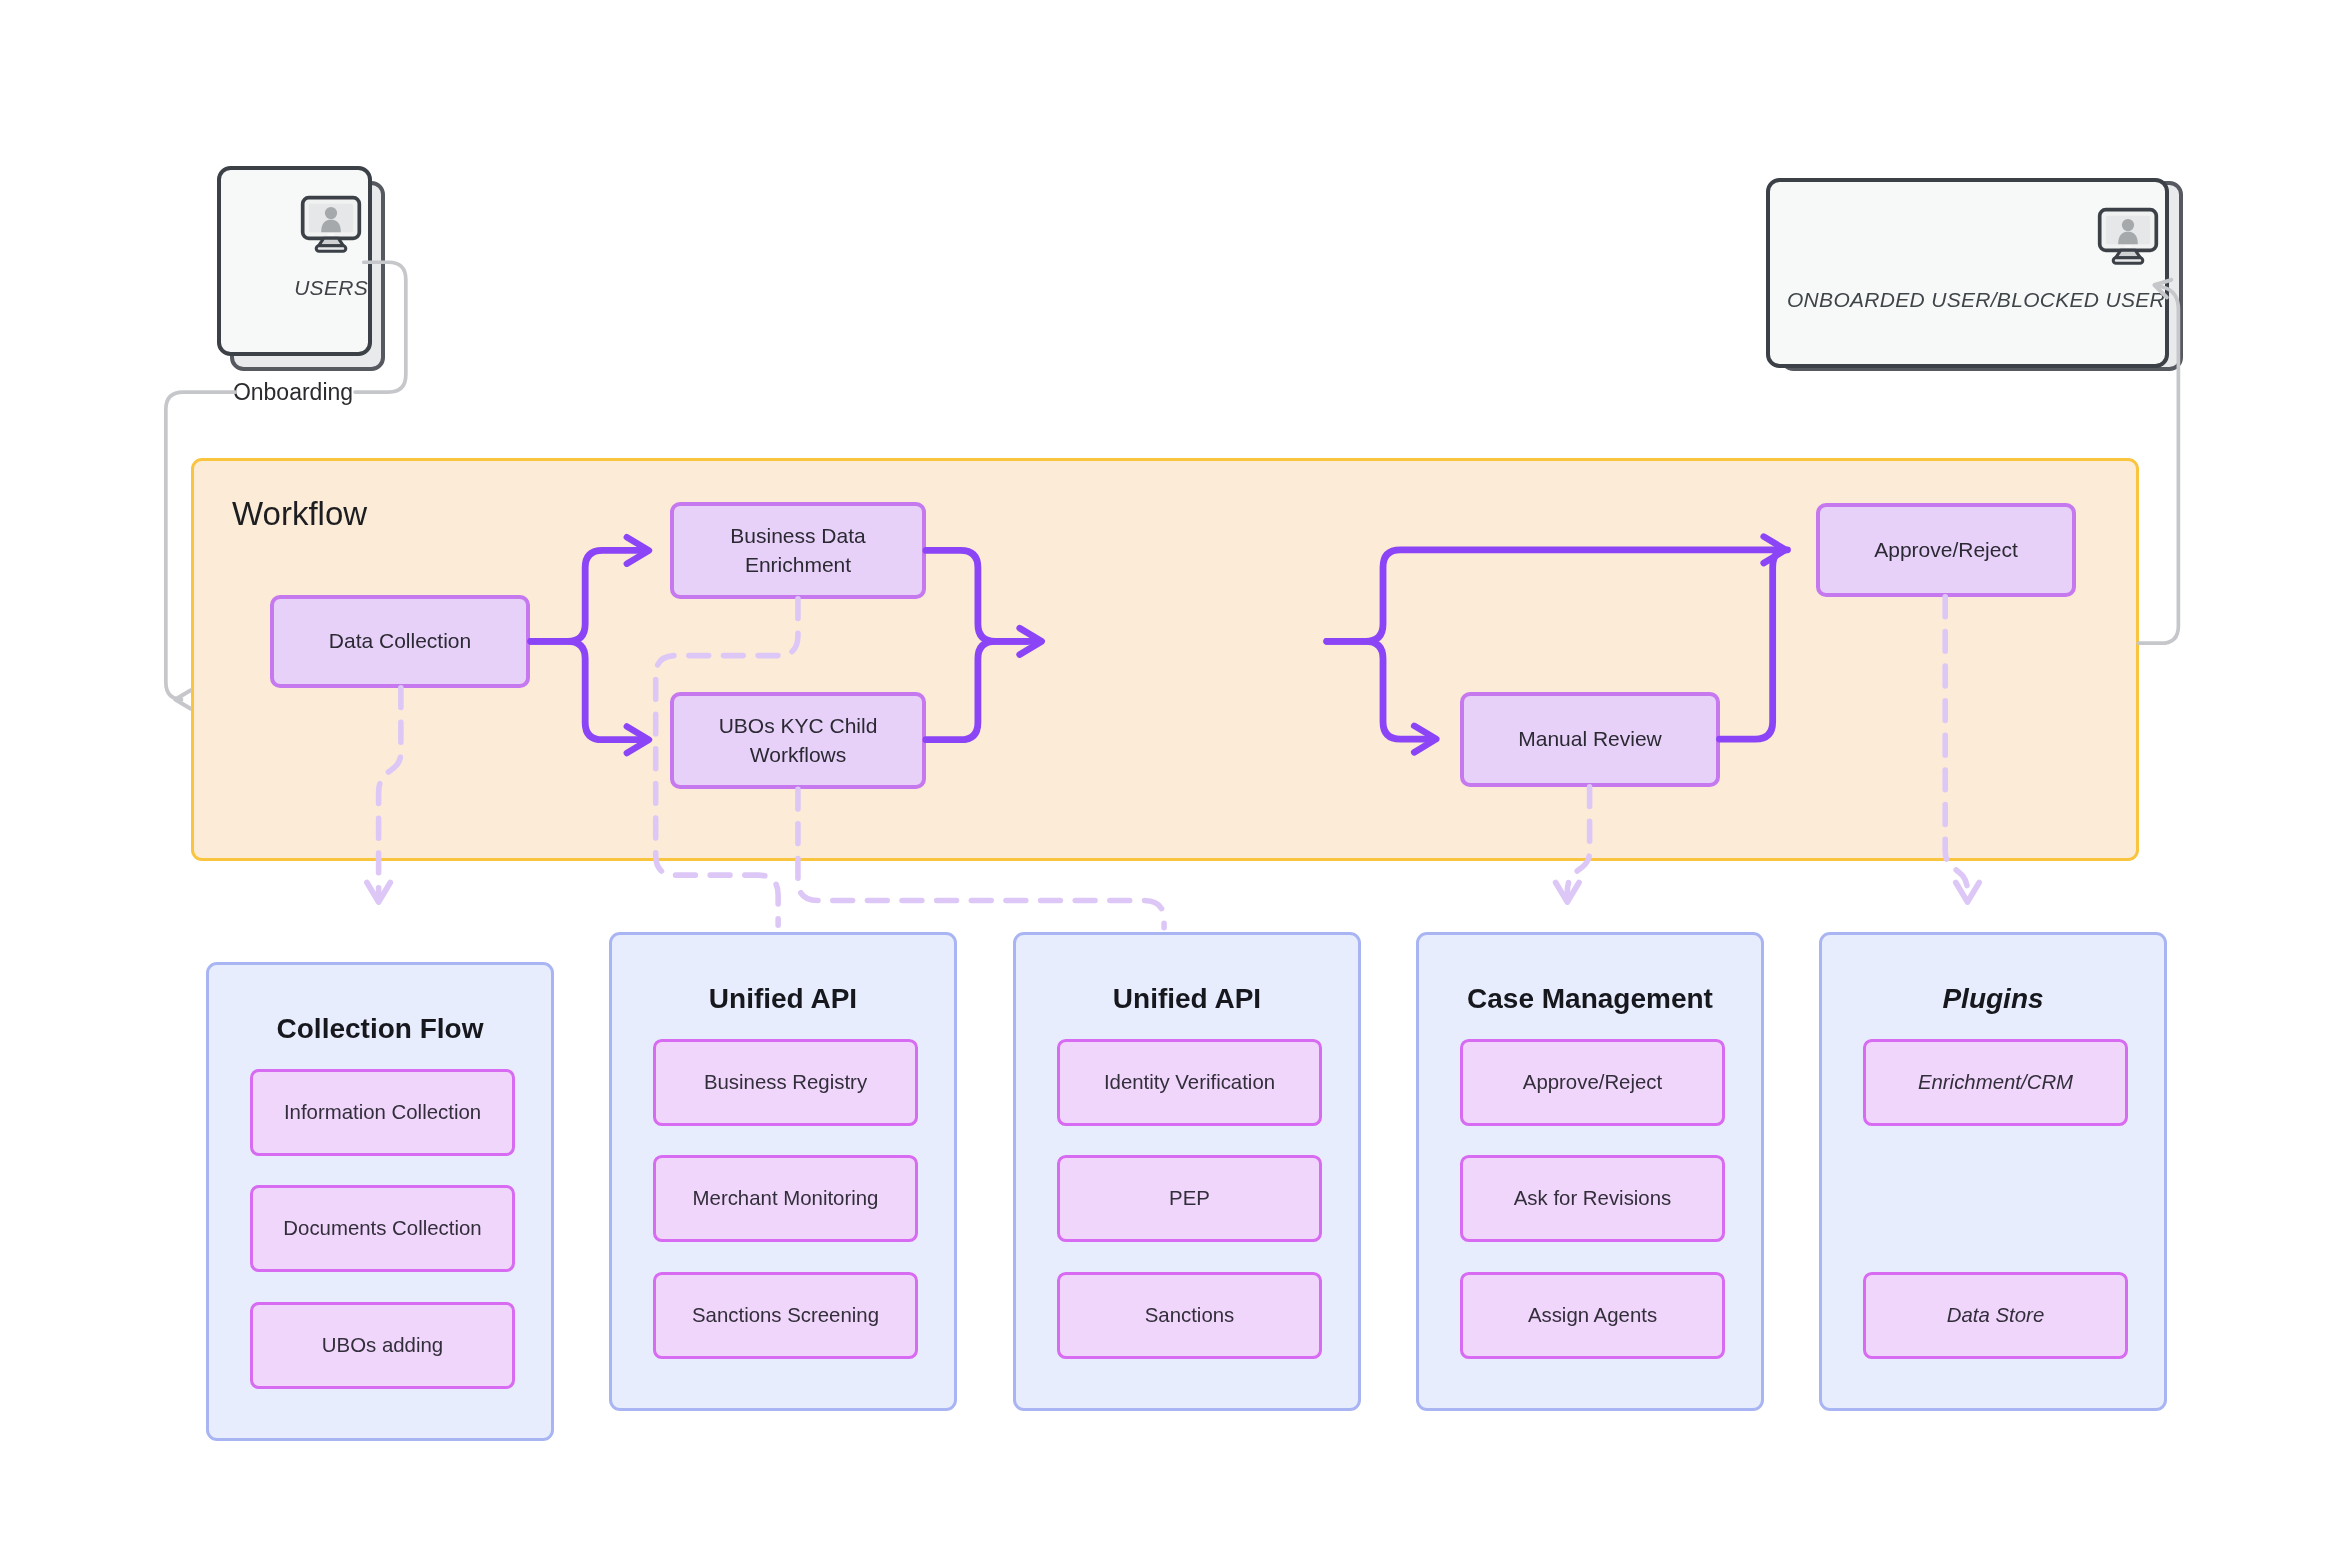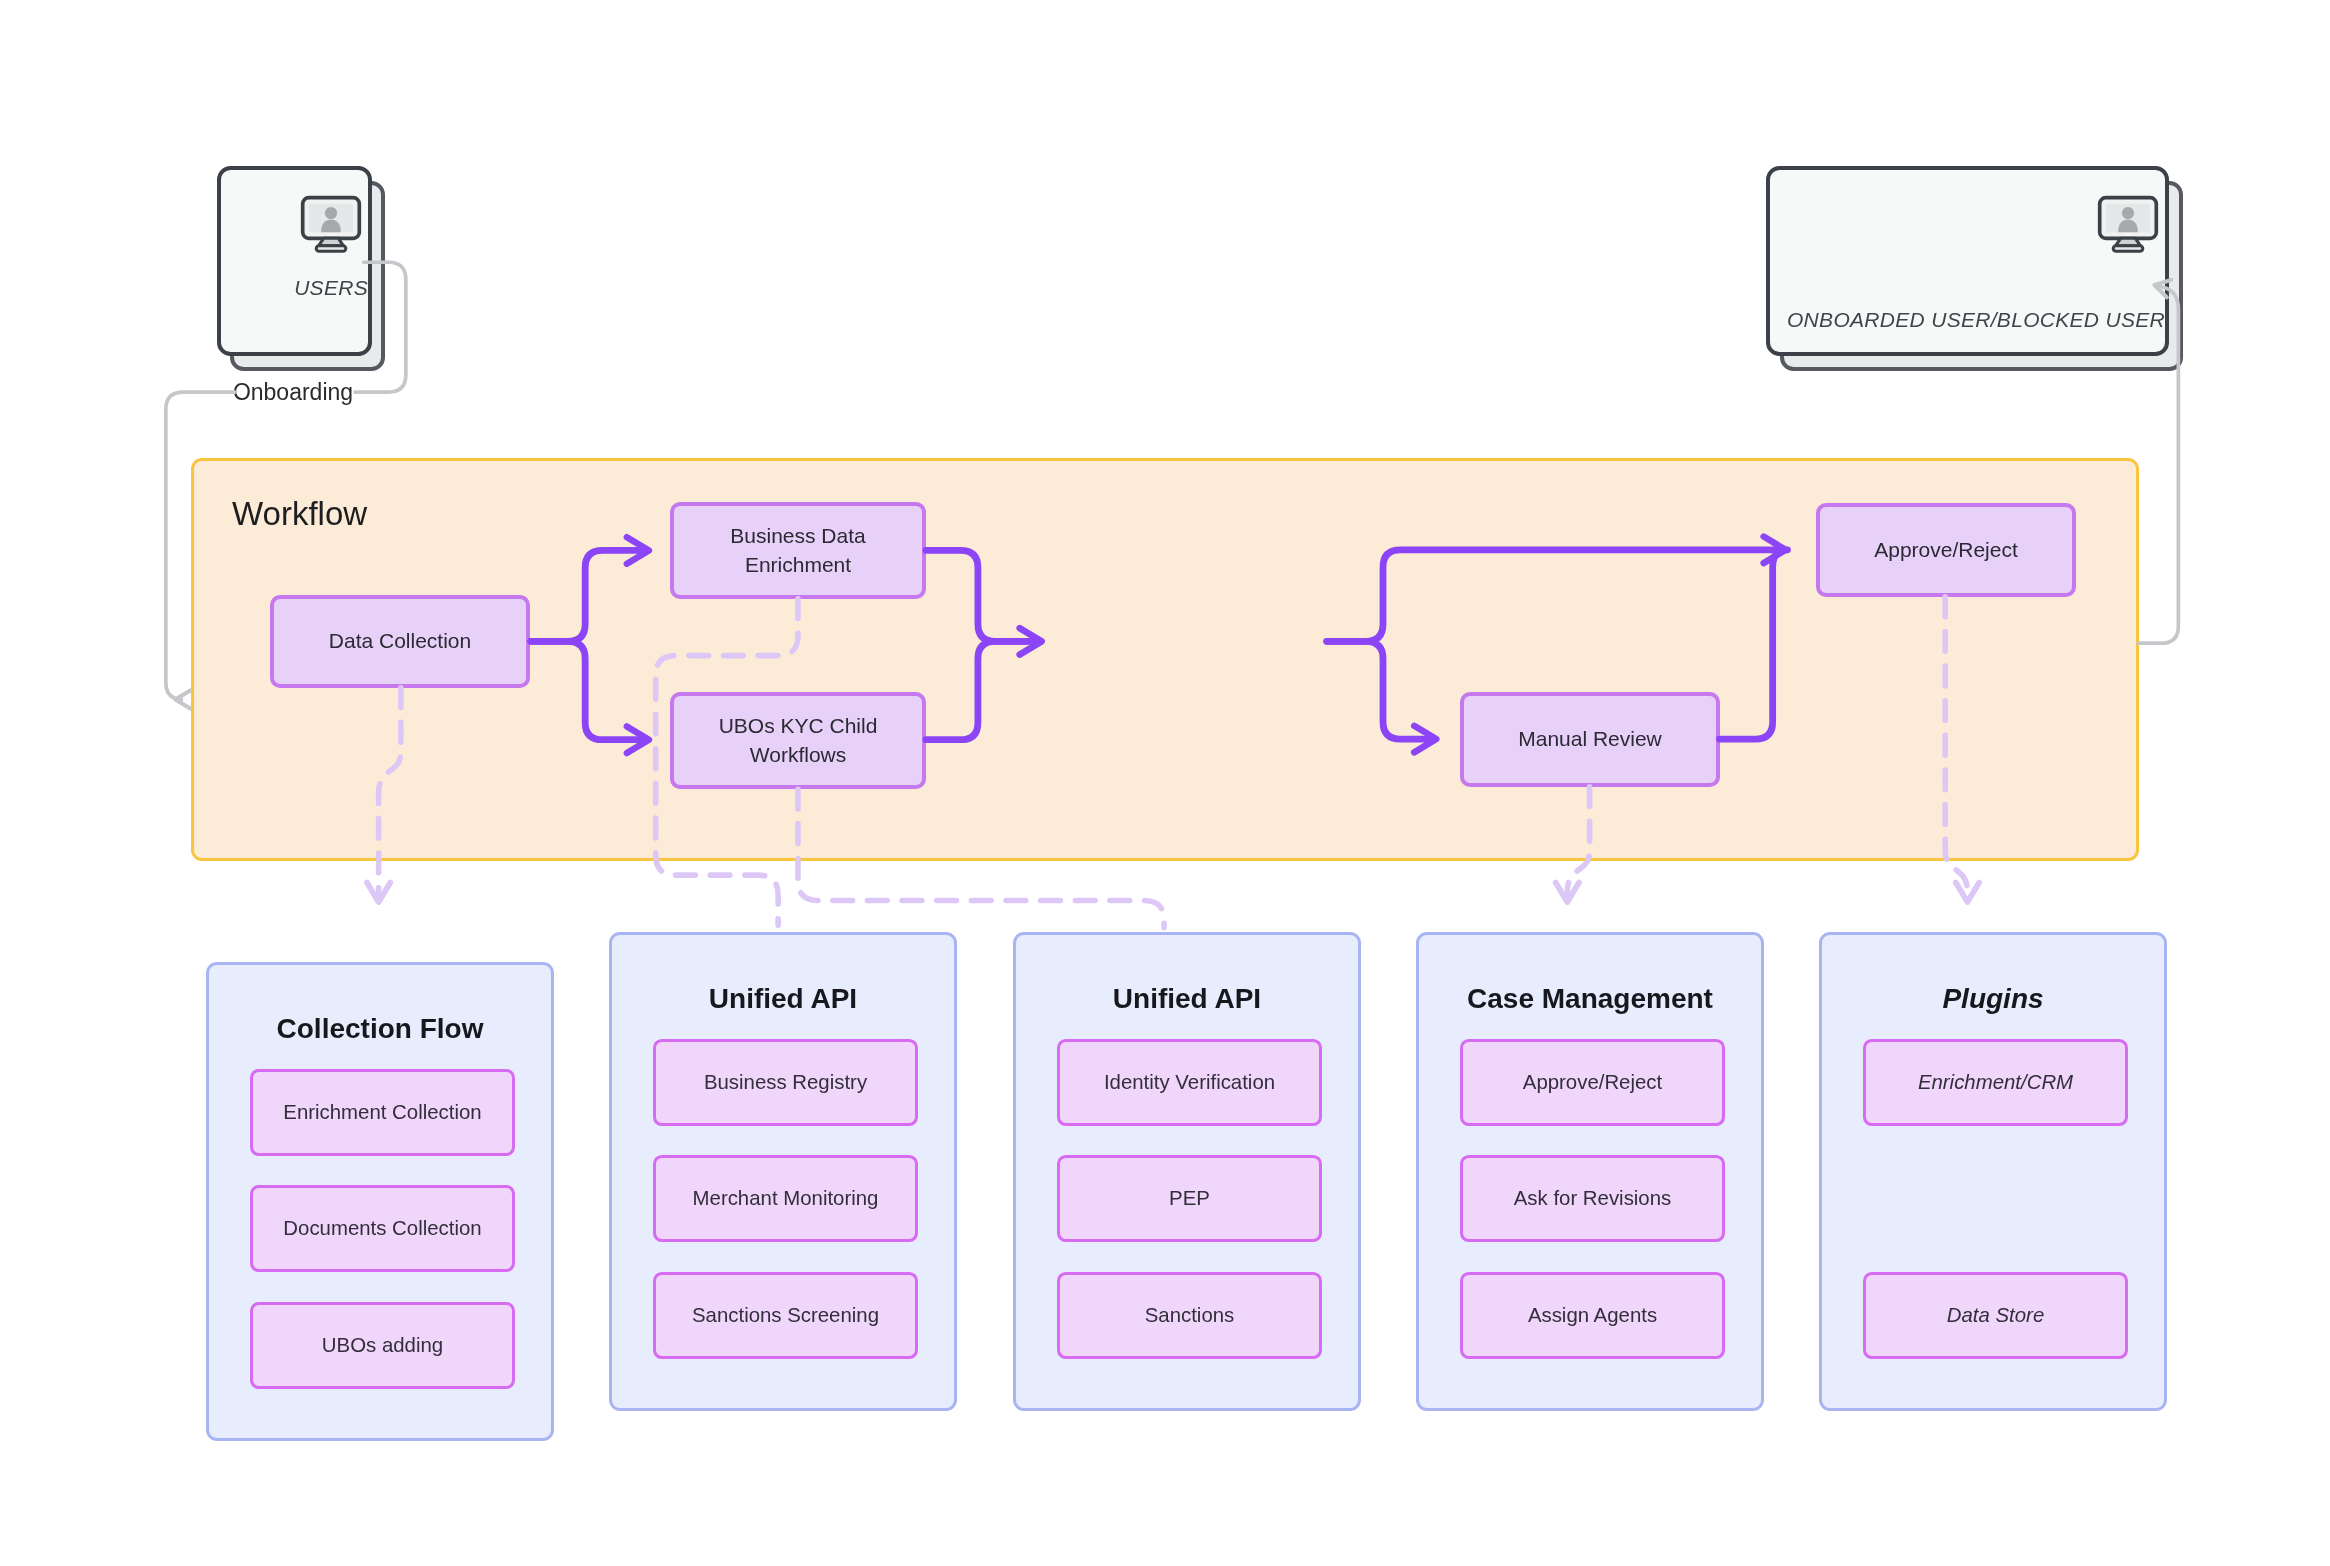--- a/index.html
+++ b/index.html
@@ -53,21 +53,21 @@
         <path d="M44 62 C44 46 52 42 60 42 C68 42 76 46 76 62 Z" fill="#a6a9ac"></path>
         <rect x="54" y="64" width="12" height="4" rx="2" fill="#f7f8f8"></rect>
         <path d="M48 72 L72 72 L80 84 L40 84 Z" fill="#cfd1d3" stroke="#3c4147" stroke-width="5" stroke-linejoin="round"></path>
         <rect x="36" y="84" width="48" height="9" rx="4.5" fill="#e8e9ea" stroke="#3c4147" stroke-width="5"></rect>
       </svg>
     </span>
     <span class="card-label">USERS</span>
   </div>
 
   <div class="card-back" style="left:1780px;top:181px;width:395px;height:182px;"></div>
-  <div class="card" style="left:1766px;top:166px;width:395px;height:182px;gap:32px;">
+  <div class="card" style="left:1766px;top:178px;width:395px;height:182px;">
     <span class="glyph">
       <svg width="74" height="64" viewBox="0 0 120 104">
         <rect x="14" y="6" width="92" height="66" rx="10" fill="#f0f1f1" stroke="#3c4147" stroke-width="6"></rect>
         <rect x="24" y="16" width="72" height="46" rx="3" fill="#e6e7e8"></rect>
         <circle cx="60" cy="31" r="10" fill="#a6a9ac"></circle>
         <path d="M44 62 C44 46 52 42 60 42 C68 42 76 46 76 62 Z" fill="#a6a9ac"></path>
         <rect x="54" y="64" width="12" height="4" rx="2" fill="#f7f8f8"></rect>
         <path d="M48 72 L72 72 L80 84 L40 84 Z" fill="#cfd1d3" stroke="#3c4147" stroke-width="5" stroke-linejoin="round"></path>
         <rect x="36" y="84" width="48" height="9" rx="4.5" fill="#e8e9ea" stroke="#3c4147" stroke-width="5"></rect>
       </svg>
@@ -81,21 +81,21 @@
   <div class="wf-title">Workflow</div>
 
   <div class="node" style="left:270px;top:595px;width:260px;height:93px;">Data Collection</div>
   <div class="node" style="left:670px;top:502px;width:256px;height:97px;">Business Data Enrichment</div>
   <div class="node" style="left:670px;top:692px;width:256px;height:97px;">UBOs KYC Child Workflows</div>
   <div class="node" style="left:1460px;top:692px;width:260px;height:95px;">Manual Review</div>
   <div class="node" style="left:1816px;top:503px;width:260px;height:94px;">Approve/Reject</div>
 
   <div class="panel" style="left:206px;margin-top:30px;">
     <div class="panel-title">Collection Flow</div>
-    <div class="pill r1">Enrichment Collection</div>
+    <div class="pill r1">Information Collection</div>
     <div class="pill r2">Documents Collection</div>
     <div class="pill r3">UBOs adding</div>
   </div>
   <div class="panel" style="left:609px;">
     <div class="panel-title">Unified API</div>
     <div class="pill r1">Business Registry</div>
     <div class="pill r2">Merchant Monitoring</div>
     <div class="pill r3">Sanctions Screening</div>
   </div>
   <div class="panel" style="left:1013px;">

